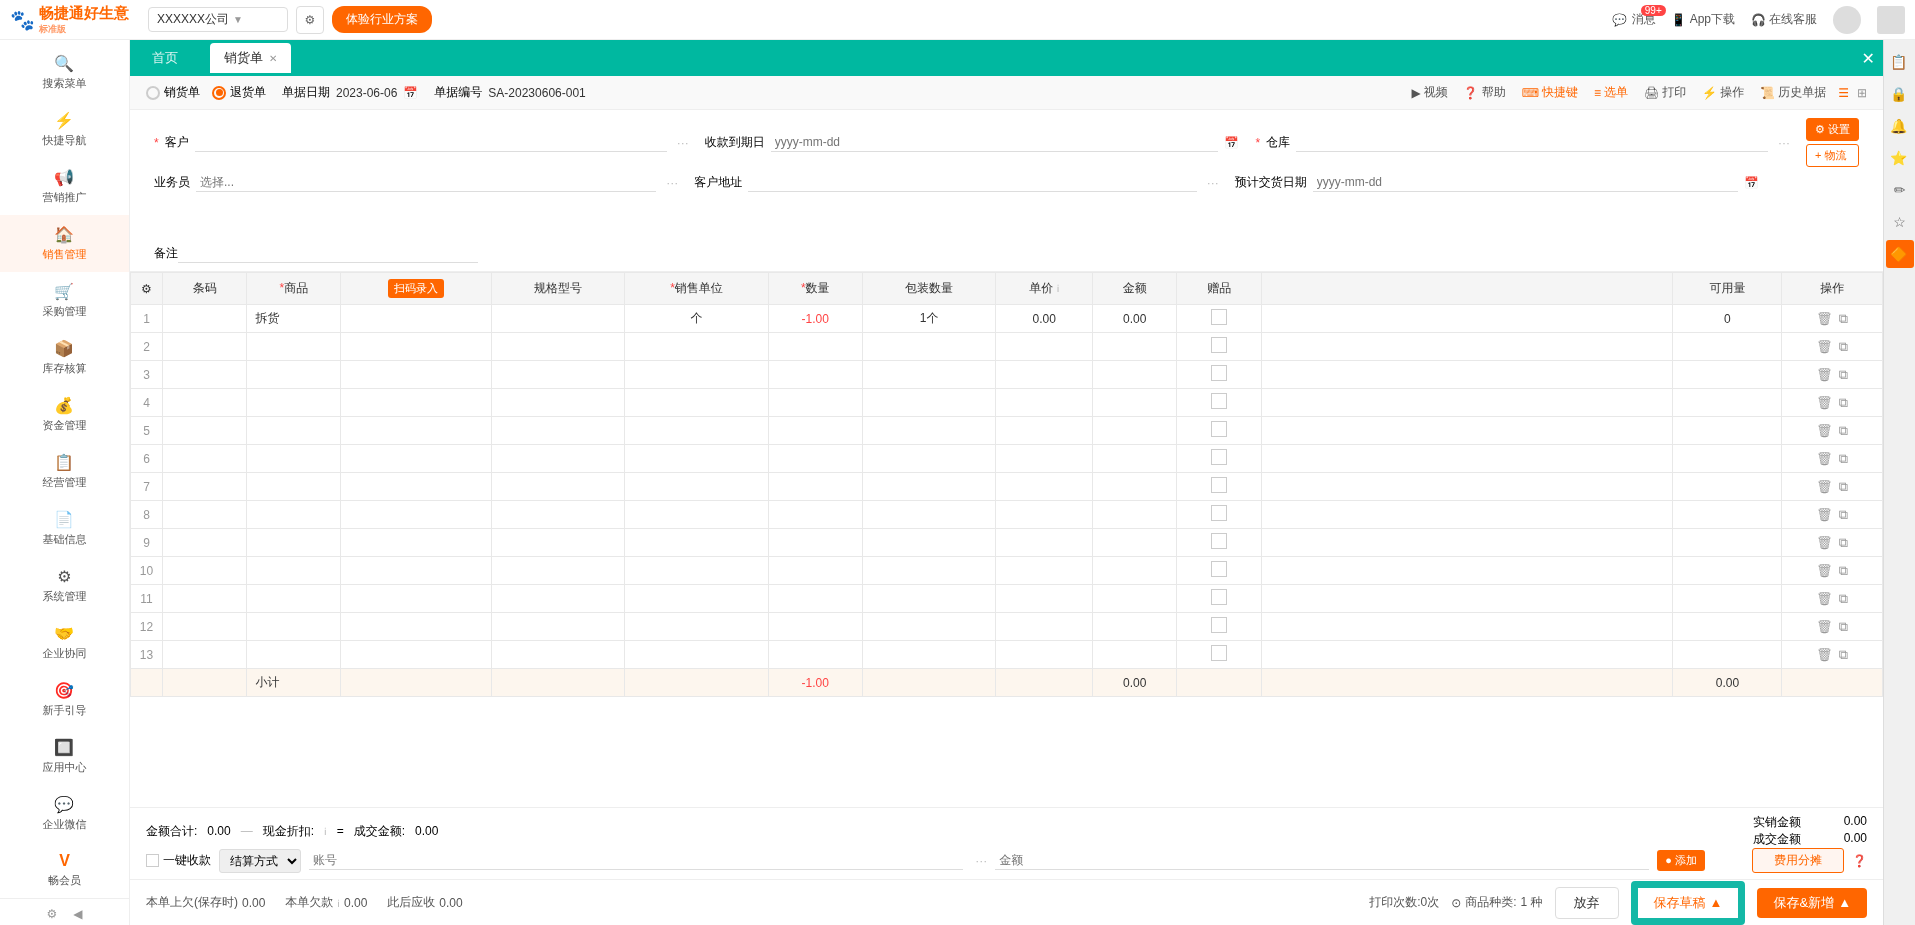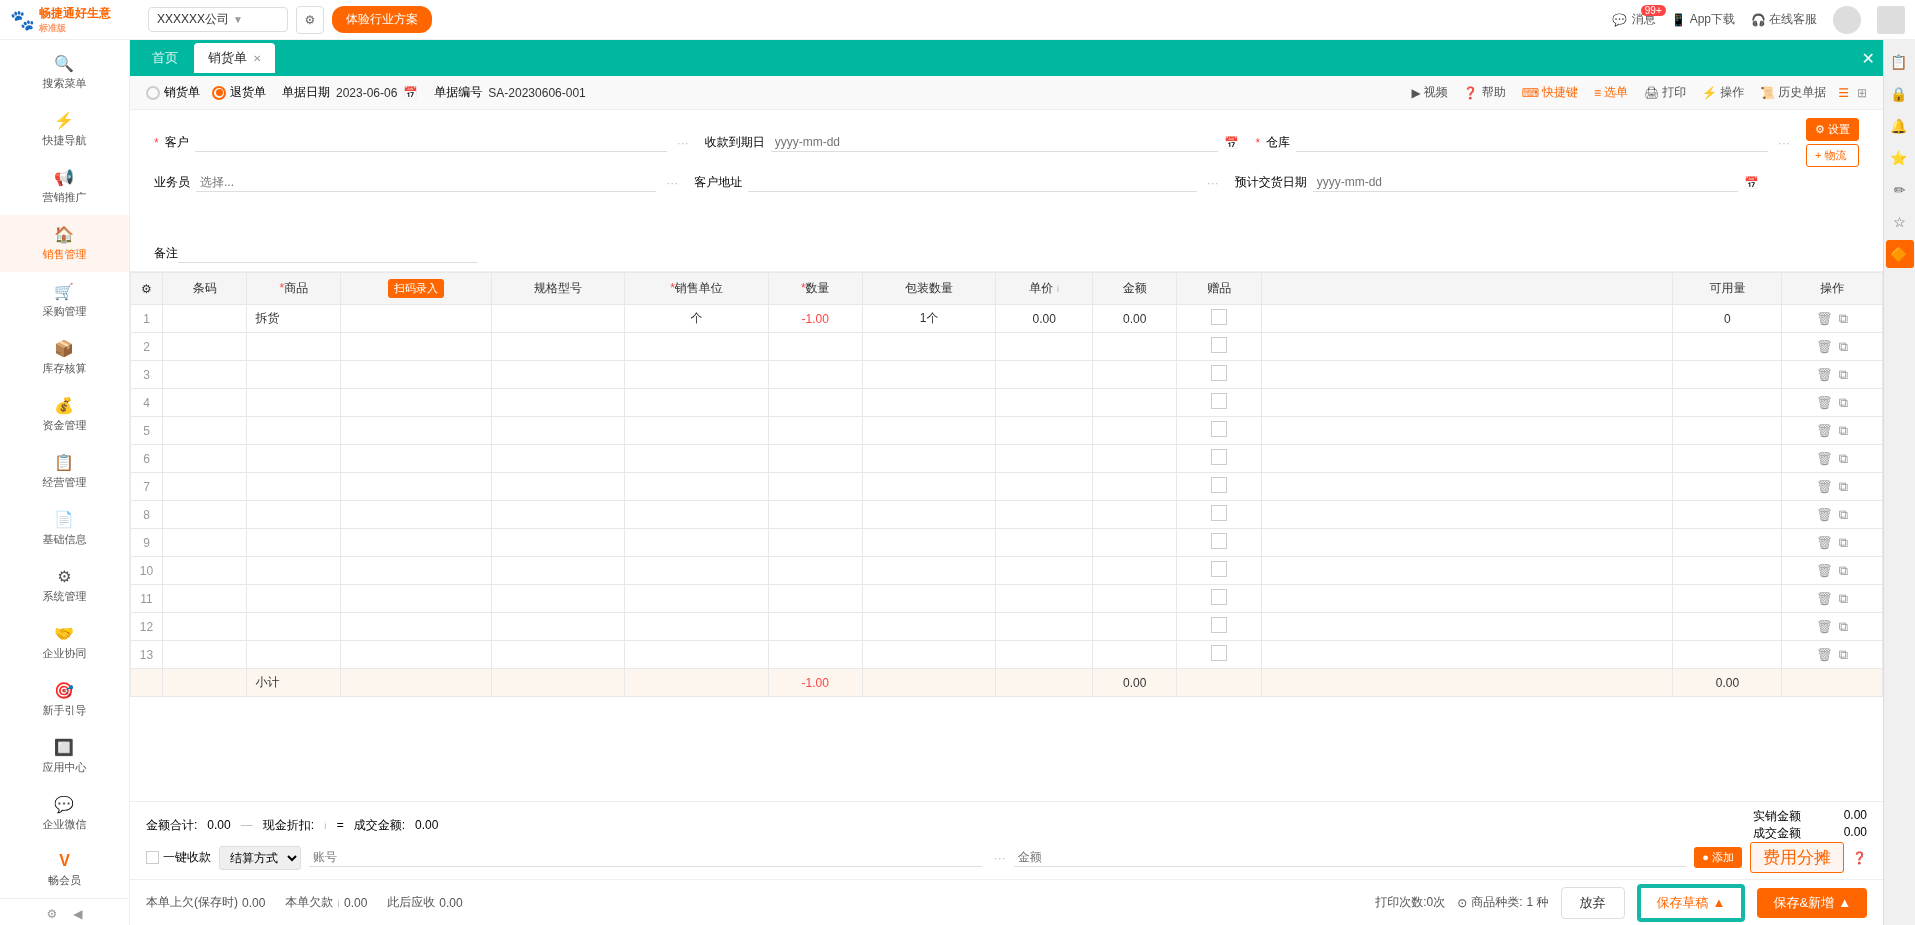--- a/index.html
+++ b/index.html
@@ -24,21 +24,21 @@
     .sidebar { width: 130px; background: #fff; border-right: 1px solid #eee; display: flex; flex-direction: column; padding-top: 4px; }
     .sidebar-item { display: flex; flex-direction: column; align-items: center; padding: 10px 0; cursor: pointer; color: #555; font-size: 11px; gap: 3px; }
     .sidebar-item.active { color: #ff6600; background: #fff5f0; }
     .sidebar-item .icon { font-size: 16px; }
     .sidebar-bottom { margin-top: auto; padding: 8px 0; border-top: 1px solid #eee; display: flex; align-items: center; justify-content: center; gap: 16px; }
 
     
     .content-area { flex: 1; display: flex; flex-direction: column; overflow: hidden; }
 
     
-    .tab-bar { height: 36px; background: #00b8a0; display: flex; align-items: center; padding: 0 8px; gap: 2px; position: relative; }
+    .tab-bar { height: 36px; background: #00b8a0; display: flex; align-items: center; padding: 0 8px; gap: 18px; position: relative; }
     .tab-item { padding: 6px 14px; cursor: pointer; color: rgba(255,255,255,0.85); font-size: 13px; border-radius: 4px 4px 0 0; display: flex; align-items: center; gap: 6px; }
     .tab-item.active { background: #fff; color: #333; }
     .tab-close { cursor: pointer; color: #999; font-size: 10px; }
     .tab-bar-close { margin-left: auto; color: #fff; cursor: pointer; font-size: 16px; }
     .radio-group { display: flex; gap: 12px; }
     .radio-item { display: flex; align-items: center; gap: 4px; cursor: pointer; font-size: 12px; }
     .radio-dot { width: 14px; height: 14px; border-radius: 50%; border: 2px solid #ccc; display: flex; align-items: center; justify-content: center; }
     .radio-dot.active { border-color: #ff6600; }
     .radio-dot.active::after { content: ''; width: 7px; height: 7px; border-radius: 50%; background: #ff6600; }
     .date-field { display: flex; align-items: center; gap: 6px; font-size: 12px; }
@@ -60,48 +60,48 @@
     .checkbox-cell { width: 16px; height: 16px; border: 1px solid #ccc; display: inline-block; }
     .subtotal-row { background: #fdf6ee; padding-left: 28px; }
     .action-icons { display: flex; gap: 6px; justify-content: center; }
     .action-icon { cursor: pointer; color: #999; font-size: 13px; }
 
     
     .footer-area { background: #fff; border-top: 1px solid #eee; padding: 6px 16px; }
     .footer-value { font-weight: 500; }
     .dashed-line { color: #bbb; }
     .add-expense-btn { background: #ff6600; color: #fff; border: none; border-radius: 3px; padding: 3px 8px; cursor: pointer; font-size: 11px; }
-    .expense-tab-btn { border: 1px solid #ff6600; color: #ff6600; background: #fff5f0; border-radius: 3px; padding: 3px 12px; cursor: pointer; font-size: 17px; }
+    .expense-tab-btn { border: 1px solid #ff6600; color: #ff6600; background: #fff5f0; border-radius: 3px; padding: 3px 21px; cursor: pointer; font-size: 12px; margin-left: 39px; }
     .one-click-pay { display: flex; align-items: center; gap: 4px; }
     .checkbox-small { width: 13px; height: 13px; border: 1px solid #ccc; display: inline-block; cursor: pointer; }
 
     
     .status-bar { height: 46px; background: #fff; border-top: 1px solid #eee; display: flex; align-items: center; padding: 0 16px; gap: 20px; font-size: 12px; color: #555; }
     .status-item { display: flex; align-items: center; gap: 4px; }
     .btn-discard { border: 1px solid #ddd; background: #fff; border-radius: 4px; padding: 6px 18px; cursor: pointer; font-size: 13px; color: #333; }
-    .btn-save-draft { border: 4px solid #14b8a6; background: #fff; color: #ff6600; border-radius: 4px; padding: 6px 16px; cursor: pointer; font-size: 13px; display: flex; align-items: center; gap: 4px; }
+    .btn-save-draft { border: 7px solid #14b8a6; background: #fff; color: #ff6600; border-radius: 4px; padding: 6px 16px; cursor: pointer; font-size: 13px; display: flex; align-items: center; gap: 4px; }
     .btn-save-new { background: #ff6600; color: #fff; border: none; border-radius: 4px; padding: 6px 16px; cursor: pointer; font-size: 13px; display: flex; align-items: center; gap: 4px; }
 
     
     .right-panel { width: 32px; background: #f0f0f0; display: flex; flex-direction: column; align-items: center; padding-top: 8px; gap: 4px; border-left: 1px solid #ddd; }
     .right-panel-icon { width: 28px; height: 28px; display: flex; align-items: center; justify-content: center; cursor: pointer; color: #666; font-size: 14px; border-radius: 3px; }
     .right-panel-icon.active { background: #ff6600; color: #fff; }
 
     .top-toolbar { display: flex; align-items: center; padding: 6px 16px; background: #f9f9f9; border-bottom: 1px solid #eee; gap: 16px; font-size: 12px; }
     .input-line { border: none; border-bottom: 1px solid #ddd; outline: none; font-size: 12px; padding: 2px 4px; min-width: 100px; flex: 1; }
     .calendar-icon { color: #bbb; cursor: pointer; }
   </style>
 </head>
 <body>
 
 <div class="top-bar">
   <div class="brand-logo">
     <span style="color:#ff6600;font-size:20px;">🐾</span>
     <div>
-      <div style="font-size:12px;font-weight:bold;color:#ff6600;">畅捷通好生意</div>
+      <div style="font-size:15px;font-weight:bold;color:#ff6600;">畅捷通好生意</div>
       <div style="font-size:9px;color:#ff9966;">标准版</div>
     </div>
   </div>
 
   <div class="company-select">
     <span>XXXXXX公司</span>
     <span class="chevron">▼</span>
   </div>
 
   <div class="gear-btn">⚙</div>

